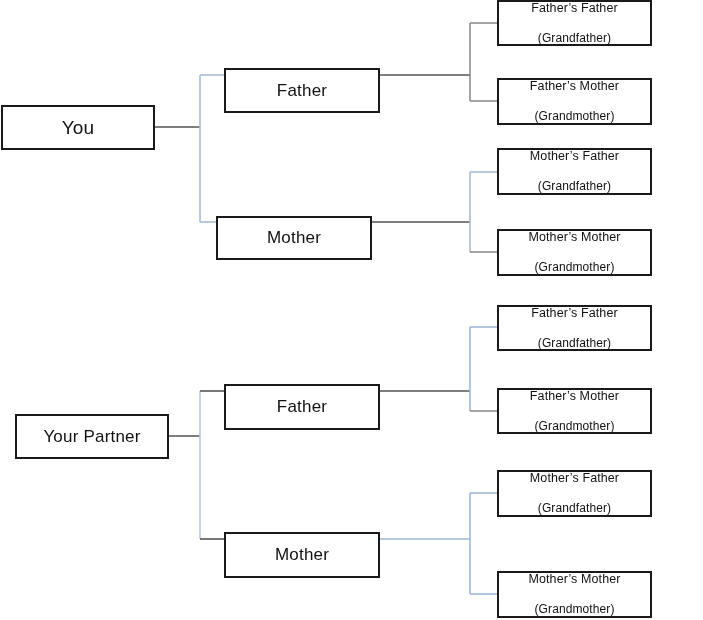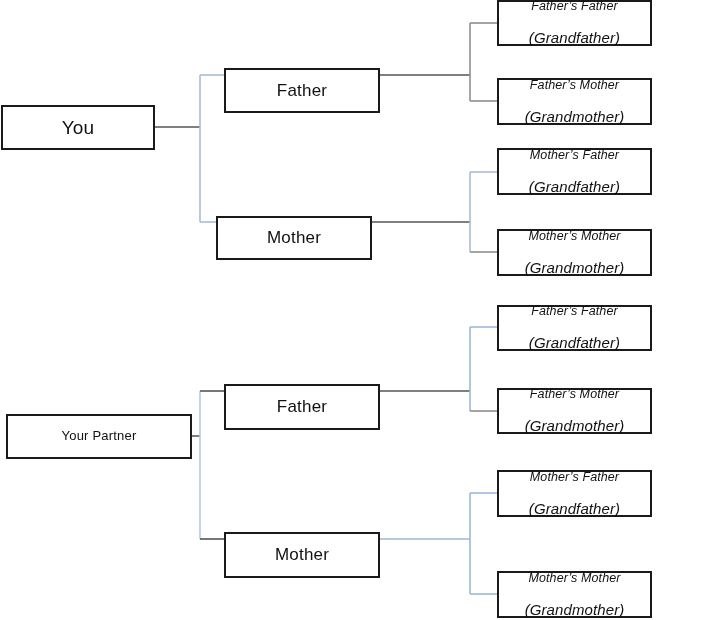--- a/index.html
+++ b/index.html
@@ -42,28 +42,27 @@
     letter-spacing: 0.2px;
   }
   .node.parent {
     font-size: 17px;
     letter-spacing: 0.2px;
     margin-top: 16px;
   }
   .node.grand {
     font-size: 12.5px;
     letter-spacing: 0.1px;
-    font-style: italic;
   }
   .node .line1 {
     display: block;
   }
   .node .line2 {
     display: block;
-    font-size: 15px;
+    font-size: 12px;
     margin-top: 17px;
   }
 </style>
 </head>
 <body>
 
 <div id="diagram">
 
   <svg id="connectors" viewBox="0 0 703 620" width="703" height="620">
 
@@ -124,21 +123,21 @@
   <div class="node grand" style="left:497px; top:148px; width:155px; height:47px;">
     <span class="line1">Mother’s Father</span>
     <span class="line2">(Grandfather)</span>
   </div>
 
   <div class="node grand" style="left:497px; top:229px; width:155px; height:47px;">
     <span class="line1">Mother’s Mother</span>
     <span class="line2">(Grandmother)</span>
   </div>
 
-  <div class="node self" style="left:6px; top:414px; width:186px; height:45px; font-size:13px;">
+  <div class="node self" style="left:15px; top:414px; width:154px; height:45px; font-size:17px;">
     <span class="line1">Your Partner</span>
   </div>
 
   <div class="node parent" style="left:224px; top:368px; width:156px; height:46px;">
     <span class="line1">Father</span>
   </div>
 
   <div class="node parent" style="left:224px; top:516px; width:156px; height:46px;">
     <span class="line1">Mother</span>
   </div>

